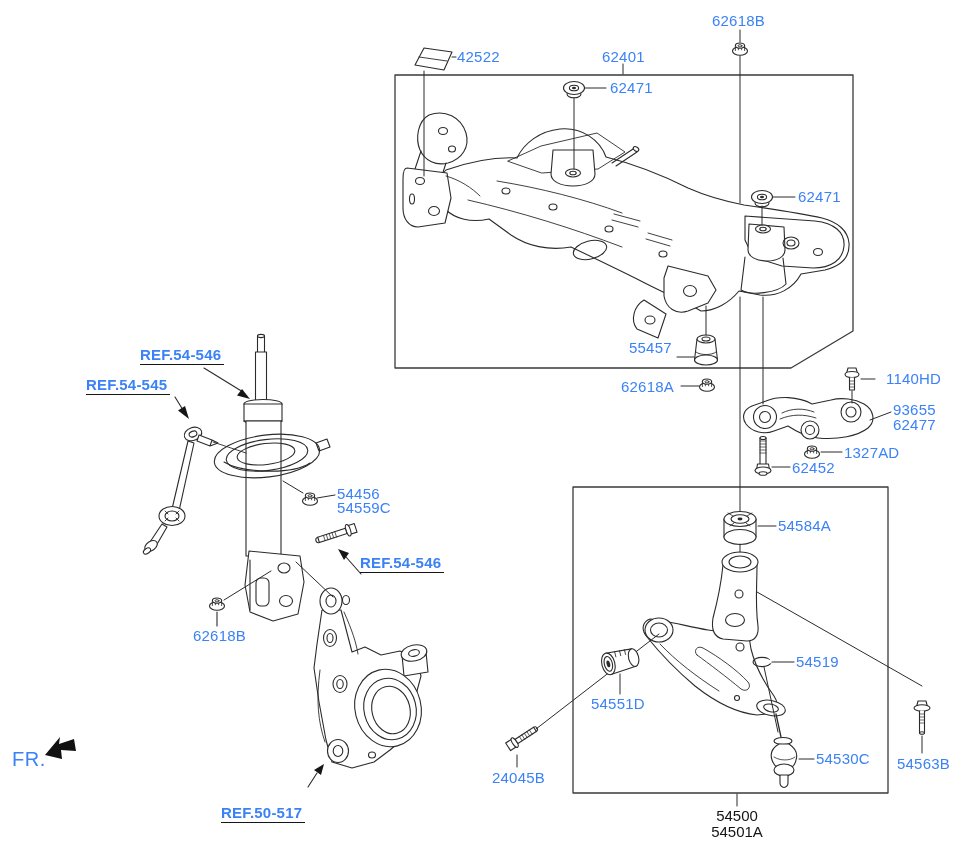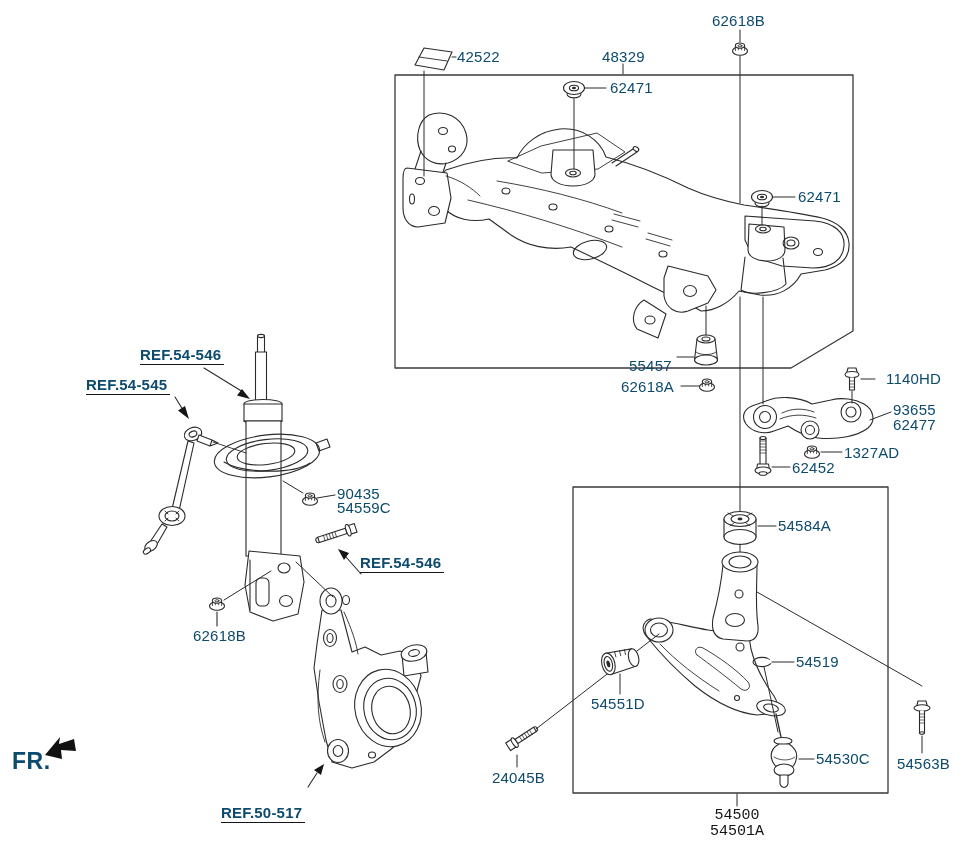--- a/index.html
+++ b/index.html
@@ -2,29 +2,29 @@
 <html><head>
 <meta charset="utf-8">
 <style>
   html,body{margin:0;padding:0;background:#fff;}
   .stage{
     position:relative;width:966px;height:848px;background:#fff;
     font-family:"Liberation Sans",sans-serif;overflow:hidden;
   }
   .stage svg{position:absolute;left:0;top:0;}
   .lbl{
-    position:absolute;font-size:15px;line-height:1.05;color:#0c4a6e;
+    position:absolute;font-size:15px;line-height:1.05;color:#3b82f6;
     letter-spacing:.2px;white-space:nowrap;
   }
   .ref{
     font-weight:bold;border-bottom:1.7px solid #161616;padding:0 3px 1px 0;
   }
-  .fr{font-weight:bold;font-size:23px;letter-spacing:.5px;}
+  .fr{font-weight:normal;font-size:20px;letter-spacing:.5px;}
   .center-stack{position:absolute;transform:translateX(-50%);text-align:center;}
-  .center-stack span{display:block;font-size:15px;color:#141414;line-height:1.05;font-family:Liberation Mono, monospace;}
+  .center-stack span{display:block;font-size:15px;color:#141414;line-height:1.05;}
 </style>
 </head>
 <body>
 
 <div class="stage">
 
 <svg width="966" height="848" viewBox="0 0 966 848" fill="none" stroke="#2b2b2b" stroke-width="1.1" stroke-linecap="round" stroke-linejoin="round">
 
   <g stroke="#3a3a3a" stroke-width="1.3">
     <path d="M395,75 H853 V331 L791,368 H395 Z"></path>
@@ -327,44 +327,44 @@
     <path fill="#161616" stroke="none" d="M338,549 L349,553 L344,560 Z"></path>
     <path d="M308,787 L317,773"></path>
     <path fill="#161616" stroke="none" d="M324,764 L314,770 L321,775 Z"></path>
     <path d="M217,612 L217,626"></path>
   </g>
 
   <path fill="#111" stroke="none" d="M45,755 L60,737 L59,744 L74,739 L76,751 L61,750 L62,759 Z"></path>
 </svg>
 
 <span class="lbl" style="left:457px;top:49px">42522</span>
-<span class="lbl" style="left:602px;top:49px">48329</span>
+<span class="lbl" style="left:602px;top:49px">62401</span>
 <span class="lbl" style="left:712px;top:13px">62618B</span>
 <span class="lbl" style="left:610px;top:80px">62471</span>
 <span class="lbl" style="left:798px;top:189px">62471</span>
-<span class="lbl" style="left:629px;top:358px">55457</span>
+<span class="lbl" style="left:629px;top:340px">55457</span>
 <span class="lbl" style="left:621px;top:379px">62618A</span>
 <span class="lbl" style="left:886px;top:371px">1140HD</span>
 <span class="lbl" style="left:893px;top:402px">93655</span>
 <span class="lbl" style="left:893px;top:417px">62477</span>
 <span class="lbl" style="left:844px;top:445px">1327AD</span>
 <span class="lbl" style="left:792px;top:460px">62452</span>
 <span class="lbl" style="left:778px;top:518px">54584A</span>
 <span class="lbl" style="left:796px;top:654px">54519</span>
 <span class="lbl" style="left:591px;top:696px">54551D</span>
 <span class="lbl" style="left:492px;top:770px">24045B</span>
 <span class="lbl" style="left:816px;top:751px">54530C</span>
 <span class="lbl" style="left:897px;top:756px">54563B</span>
 
 <div class="center-stack" style="left:737px;top:808px">
   <span>54500</span>
   <span>54501A</span>
 </div>
 
-<span class="lbl" style="left:337px;top:486px">90435</span>
+<span class="lbl" style="left:337px;top:486px">54456</span>
 <span class="lbl" style="left:337px;top:500px">54559C</span>
 
 <span class="lbl ref" style="left:140px;top:347px">REF.54-546</span>
 <span class="lbl ref" style="left:86px;top:377px">REF.54-545</span>
 <span class="lbl ref" style="left:360px;top:555px">REF.54-546</span>
 <span class="lbl" style="left:193px;top:628px">62618B</span>
 <span class="lbl ref" style="left:221px;top:805px">REF.50-517</span>
 
 <span class="lbl fr" style="left:12px;top:749px">FR.</span>
 

